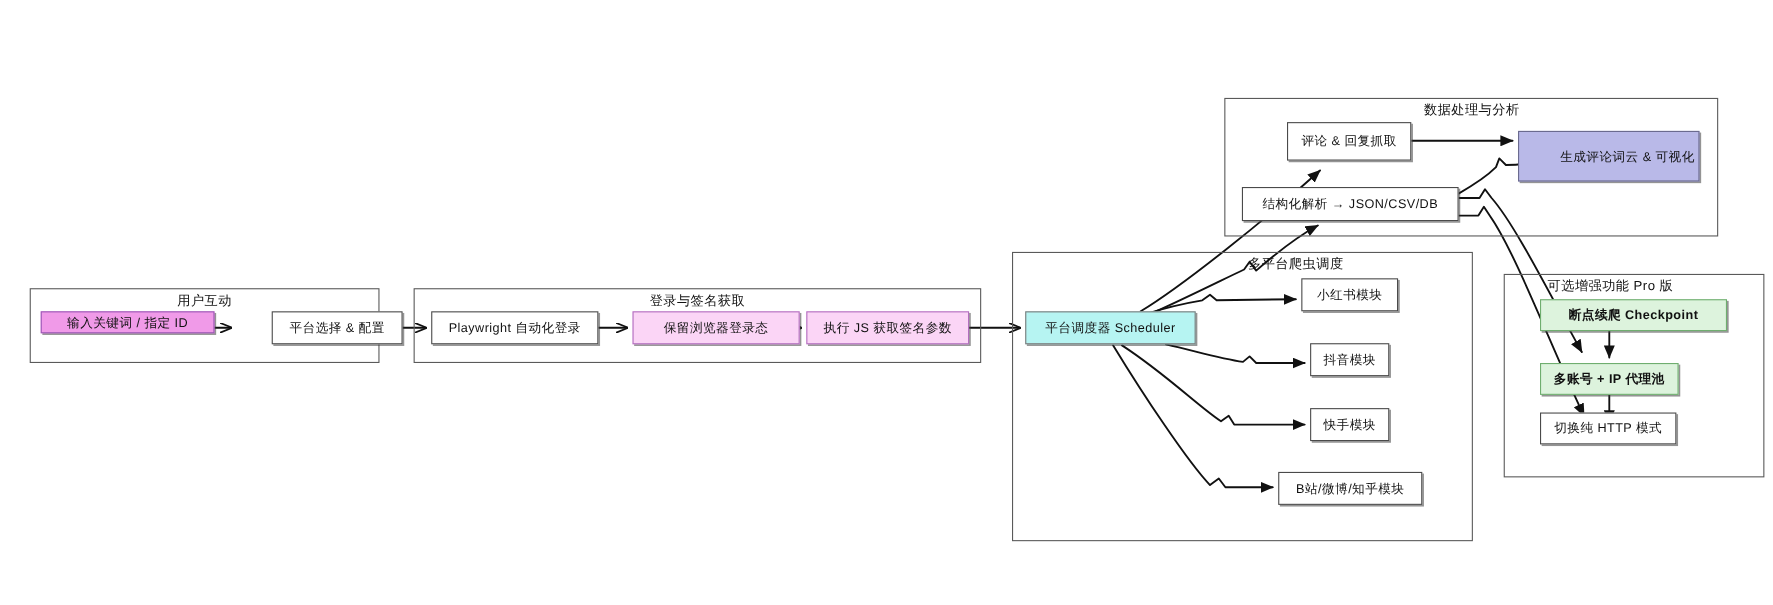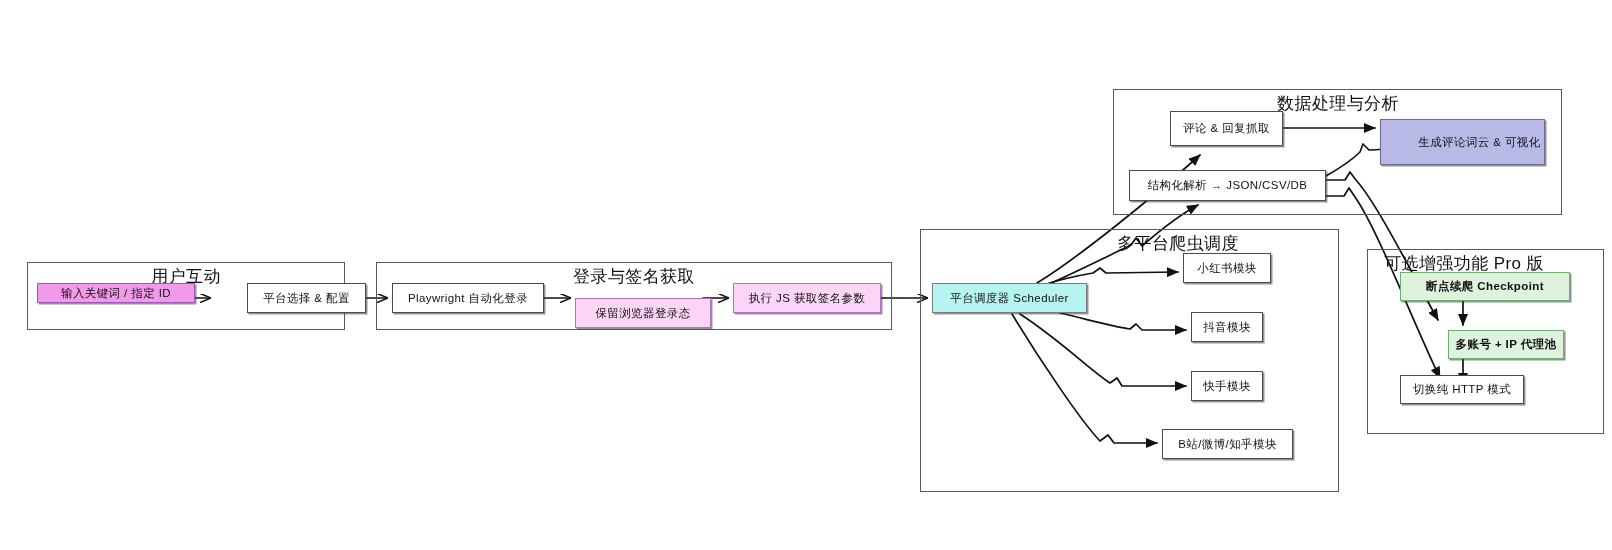--- a/index.html
+++ b/index.html
@@ -2,21 +2,21 @@
 <html><head>
 <meta charset="utf-8">
 <title>Flowchart</title>
 <style>
   html,body{margin:0;padding:0;background:#ffffff;}
   body{font-family:"Liberation Sans","DejaVu Sans",sans-serif;}
   #stage{position:relative;width:1612px;height:550px;background:#ffffff;overflow:hidden;}
   svg#wires{position:absolute;left:0;top:0;width:1612px;height:550px;pointer-events:none;}
 
   .group{position:absolute;border:1.4px solid #5a5a5a;background:transparent;box-sizing:border-box;}
-  .group-title{position:absolute;font-size:17px;color:#111;white-space:nowrap;
+  .group-title{position:absolute;font-size:12px;color:#111;white-space:nowrap;
       transform:translateX(-50%);letter-spacing:.4px;}
 
   .node{position:absolute;box-sizing:border-box;border:1.4px solid #4a4a4a;
       background:#ffffff;display:flex;align-items:center;justify-content:center;
       font-size:11.5px;color:#111;white-space:nowrap;letter-spacing:.4px;
       box-shadow:1.5px 1.5px 0 rgba(60,60,60,.55);}
   .node.pink-strong{background:#f09ae8;border-color:#9b59b6;}
   .node.pink-soft{background:#fbd5f6;border-color:#b36fc0;}
   .node.cyan{background:#b6f4f2;border-color:#7a7a7a;}
   .node.purple{background:#b9b9e8;border-color:#6b6b8f;}
@@ -81,21 +81,21 @@
 
   <div class="group" style="left:1367px;top:249px;width:237px;height:185px;"></div>
   <div class="group-title" style="left:1464px;top:252px;">可选增强功能 Pro 版</div>
 
   <div class="node pink-strong" style="left:37px;top:283px;width:158px;height:20px;">输入关键词 / 指定 ID</div>
 
   <div class="node plain" style="left:215px;top:283px;width:119px;height:30px;margin-left:32px;">平台选择 &amp; 配置</div>
 
   <div class="node plain" style="left:392px;top:283px;width:152px;height:30px;">Playwright 自动化登录</div>
 
-  <div class="node pink-soft" style="left:575px;top:298px;width:136px;height:30px;">保留浏览器登录态</div>
+  <div class="node pink-soft" style="left:575px;top:283px;width:152px;height:30px;">保留浏览器登录态</div>
 
   <div class="node pink-soft" style="left:733px;top:283px;width:148px;height:30px;">执行 JS 获取签名参数</div>
 
   <div class="node cyan" style="left:932px;top:283px;width:155px;height:30px;">平台调度器 Scheduler</div>
 
   <div class="node plain" style="left:1183px;top:253px;width:88px;height:30px;">小红书模块</div>
 
   <div class="node plain" style="left:1191px;top:312px;width:72px;height:30px;">抖音模块</div>
 
   <div class="node plain" style="left:1191px;top:371px;width:72px;height:30px;">快手模块</div>
@@ -103,17 +103,17 @@
   <div class="node plain" style="left:1162px;top:429px;width:131px;height:30px;">B站/微博/知乎模块</div>
 
   <div class="node plain" style="left:1170px;top:111px;width:113px;height:35px;">评论 &amp; 回复抓取</div>
 
   <div class="node purple" style="left:1380px;top:119px;width:165px;height:46px;padding-left:34px;">生成评论词云 &amp; 可视化</div>
 
   <div class="node plain" style="left:1129px;top:170px;width:197px;height:31px;">结构化解析 → JSON/CSV/DB</div>
 
   <div class="node green" style="left:1400px;top:272px;width:170px;height:29px;">断点续爬 Checkpoint</div>
 
-  <div class="node green" style="left:1400px;top:330px;width:116px;height:29px;margin-left:48px;">多账号 + IP 代理池</div>
+  <div class="node green" style="left:1400px;top:330px;width:126px;height:29px;">多账号 + IP 代理池</div>
 
   <div class="node plain" style="left:1400px;top:375px;width:124px;height:29px;">切换纯 HTTP 模式</div>
 
 </div>
 
 </body></html>

